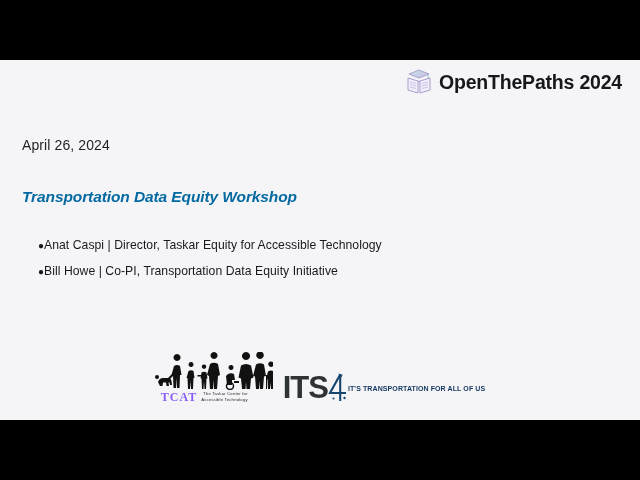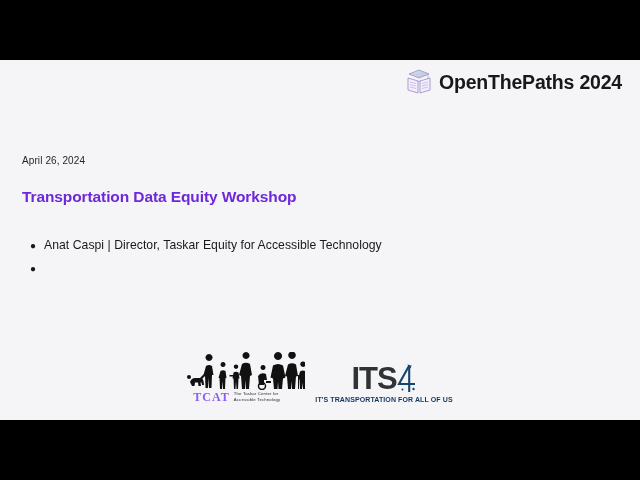--- a/index.html
+++ b/index.html
@@ -11,20 +11,21 @@
     width: 640px;
     height: 480px;
     overflow: hidden;
     font-family: "Liberation Sans", sans-serif;
   }
   #frame {
     position: relative;
     width: 640px;
     height: 352px;
     background: #000000;
+    text-align: right;
   }
   #letterbox-top, #letterbox-bottom {
     position: absolute;
     left: 0;
     width: 640px;
     background: #000000;
   }
   #letterbox-top { top: 0; height: 60px; }
   #letterbox-bottom { top: 420px; height: 60px; }
 
@@ -57,34 +58,35 @@
     font-weight: bold;
     color: #16181c;
     letter-spacing: -0.2px;
     white-space: nowrap;
   }
 
   
   #slide-date {
     position: absolute;
     left: 22px;
-    top: 95px;
-    font-size: 10px;
+    top: 77px;
+    font-size: 14px;
     color: #1f2126;
     letter-spacing: 0.1px;
   }
   #slide-title {
     position: absolute;
     left: 22px;
     top: 128px;
     font-size: 15.5px;
     font-weight: bold;
-    color: #6d28d9;
+    color: #0369a1;
     letter-spacing: -0.1px;
     white-space: nowrap;
+    font-style: italic;
   }
   #bullet-list {
     position: absolute;
     left: 30px;
     top: 178px;
     margin: 0;
     padding: 0;
     list-style: none;
   }
   #bullet-list li {
@@ -140,21 +142,21 @@
   #tcat-tagline {
     font-size: 4.3px;
     line-height: 1.32;
     color: #2a2a2a;
     letter-spacing: 0.15px;
     padding-bottom: 1px;
     max-width: 62px;
   }
   #its4us-logo {
     display: flex;
-    flex-direction: column;
+    flex-direction: row;
     align-items: center;
   }
   #its4us-wordmark {
     display: flex;
     align-items: center;
     font-size: 31px;
     font-weight: bold;
     color: #303336;
     letter-spacing: -1px;
     line-height: 1;
@@ -212,20 +214,21 @@
 
     <div id="slide-title">Transportation Data Equity Workshop</div>
 
     <ul id="bullet-list">
       <li>
         <span class="bullet-dot">●</span>
         <span>Anat Caspi | Director, Taskar Equity for Accessible Technology</span>
       </li>
       <li>
         <span class="bullet-dot">●</span>
+        <span>Bill Howe | Co-PI, Transportation Data Equity Initiative</span>
       </li>
     </ul>
 
     <div id="footer-logos">
 
       <div id="tcat-logo">
         <svg id="tcat-figures" width="118" height="38" viewBox="0 0 236 76">
           <g fill="#111111">
             <path d="M6 60 q3-8 10-8 l10 0 q6 0 7 6 l1 8 -4 0 -1-5 -2 0 1 7 -5 0 -1-7 -6 0 -1 7 -5 0 z"></path>
             <circle cx="4" cy="50" r="4"></circle>

